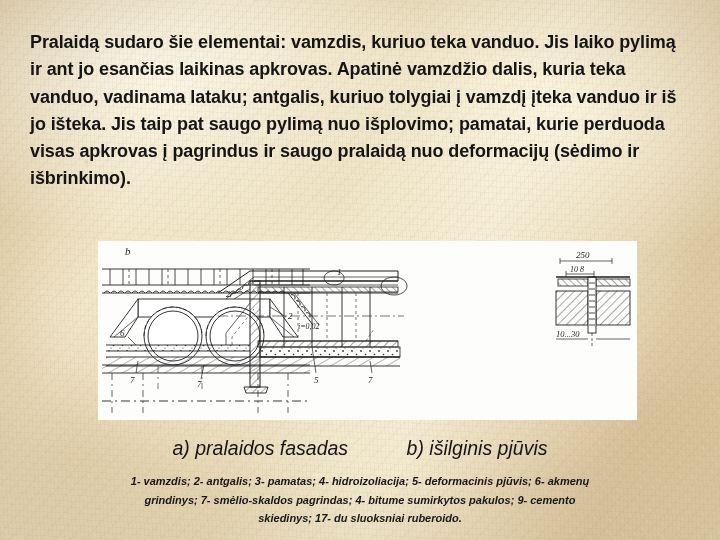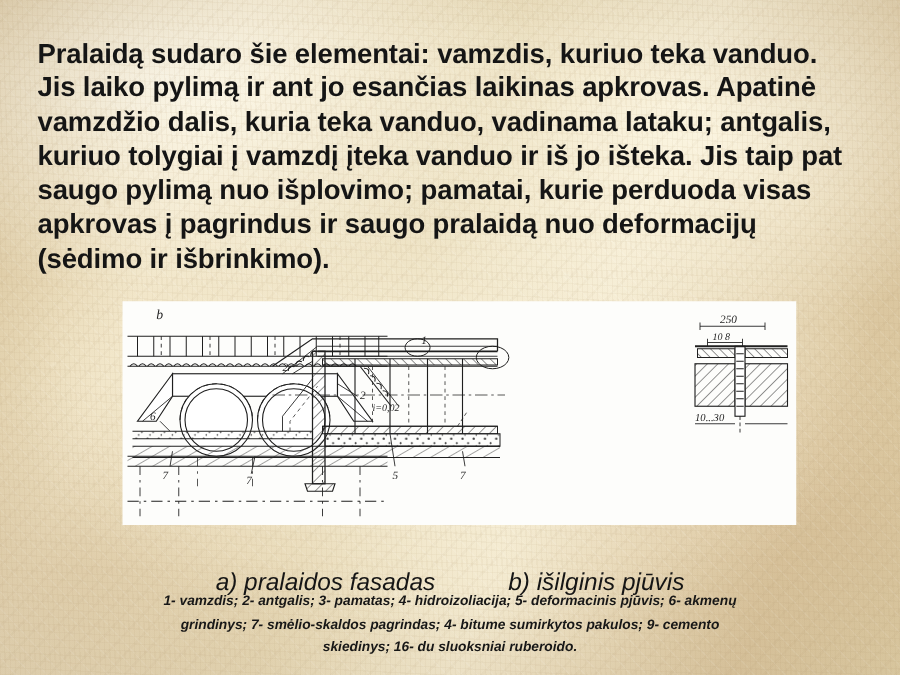--- a/index.html
+++ b/index.html
@@ -64,21 +64,21 @@
     background:
       radial-gradient(ellipse 78% 72% at 50% 48%, rgba(0,0,0,0) 55%, rgba(133,105,66,0.16) 100%);
   }
 
   
   #body-paragraph {
     position: absolute;
     left: 30px;
     top: 29px;
     width: 660px;
-    font-size: 22px;
+    font-size: 18px;
     line-height: 27.3px;
     font-weight: bold;
     color: #151515;
     letter-spacing: -0.1px;
     z-index: 5;
   }
 
   
   #drawing-panel {
     position: absolute;
@@ -93,21 +93,21 @@
   #drawing-svg {
     display: block;
     width: 539px;
     height: 179px;
   }
 
   
   #caption-row {
     position: absolute;
     left: 0;
-    top: 455px;
+    top: 437px;
     width: 720px;
     text-align: center;
     z-index: 5;
   }
   #caption-row .cap {
     display: inline-block;
     font-style: italic;
     font-size: 19.5px;
     color: #151515;
     vertical-align: top;
@@ -387,16 +387,16 @@
   </div>
 
   <div id="caption-row">
     <span class="cap" id="caption-a">a)  pralaidos fasadas</span>
     <span class="cap" id="caption-b">b) išilginis pjūvis</span>
   </div>
 
   <div id="legend-block">
     <div>1- vamzdis; 2- antgalis; 3- pamatas; 4- hidroizoliacija; 5- deformacinis pjūvis; 6- akmenų</div>
     <div>grindinys; 7- smėlio-skaldos pagrindas; 4- bitume sumirkytos pakulos; 9- cemento</div>
-    <div>skiedinys;  16- du sluoksniai ruberoido.</div>
+    <div>skiedinys;  17- du sluoksniai ruberoido.</div>
   </div>
 
 </div>
 
 </body></html>

